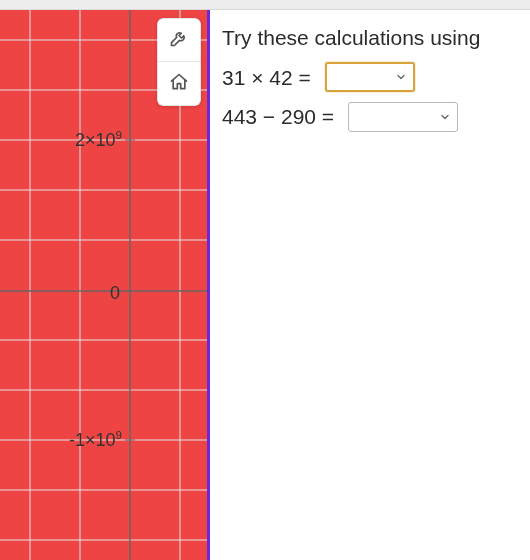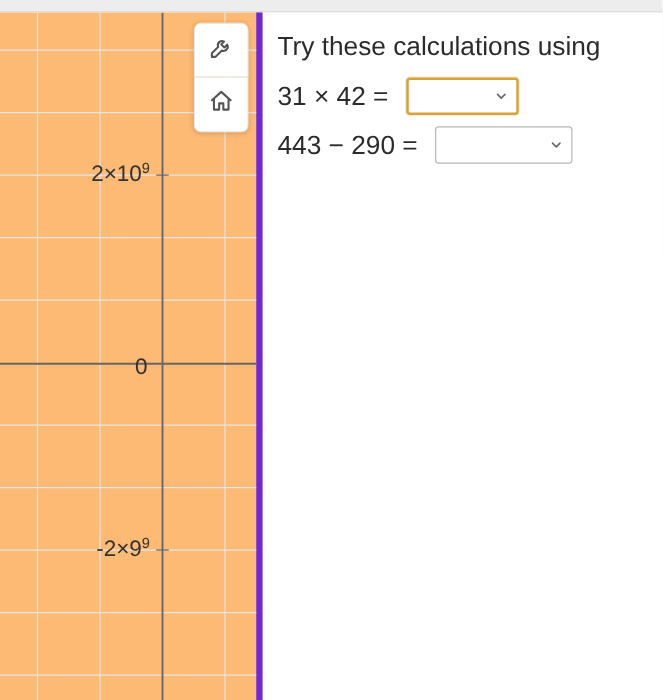--- a/index.html
+++ b/index.html
@@ -18,22 +18,22 @@
   }
   .main {
     display: flex;
     height: 550px;
     background: #fff;
   }
   .graph-pane {
     position: relative;
     width: 210px;
     height: 550px;
-    border-right: 5px solid #6d28d9;
-    background: #fdba74;
+    border-right: 3px solid #6d28d9;
+    background: #ef4444;
     overflow: hidden;
     flex-shrink: 0;
   }
   .grid line { stroke: #e4e4e4; stroke-width: 1; }
   .axis line { stroke: #666; stroke-width: 1.5; }
   .tick line { stroke: #666; stroke-width: 1; }
   .tick-label {
     position: absolute;
     font-size: 18px;
     color: #333;
@@ -67,20 +67,21 @@
   .text-pane {
     flex: 1;
     padding: 12px 8px 16px 12px;
     font-size: 21px;
     color: #2b2b2b;
     line-height: 1.5;
   }
   .prompt { margin-bottom: 8px; }
   .calc-row {
     display: flex;
+    align-items: center;
     gap: 14px;
     margin-bottom: 8px;
   }
   .dropdown {
     position: relative;
     height: 30px;
     border: 1px solid #b8b8b8;
     border-radius: 3px;
     background: #fff;
     display: inline-flex;
@@ -143,21 +144,21 @@
       </g>
     </svg>
 
     <div class="half-zero">0</div>
 
     <div class="tick-label" style="right:85px; top:118px;">
       <span>2×10</span><sup>9</sup>
     </div>
     <div class="tick-label" style="right:87px; top:273px;">0</div>
     <div class="tick-label" style="right:85px; top:418px;">
-      <span>-2×9</span><sup>9</sup>
+      <span>-1×10</span><sup>9</sup>
     </div>
 
     <div class="toolbar">
       <div class="tool-btn">
         <span>
           <svg viewBox="0 0 24 24" fill="none" stroke="currentColor" stroke-width="2" stroke-linecap="round" stroke-linejoin="round">
             <path d="M14.7 6.3a4 4 0 0 0-5.6 5.1L3 17.5V21h3.5l6.1-6.1a4 4 0 0 0 5.1-5.6L15 12l-3-3 2.7-2.7z"></path>
           </svg>
         </span>
       </div>

